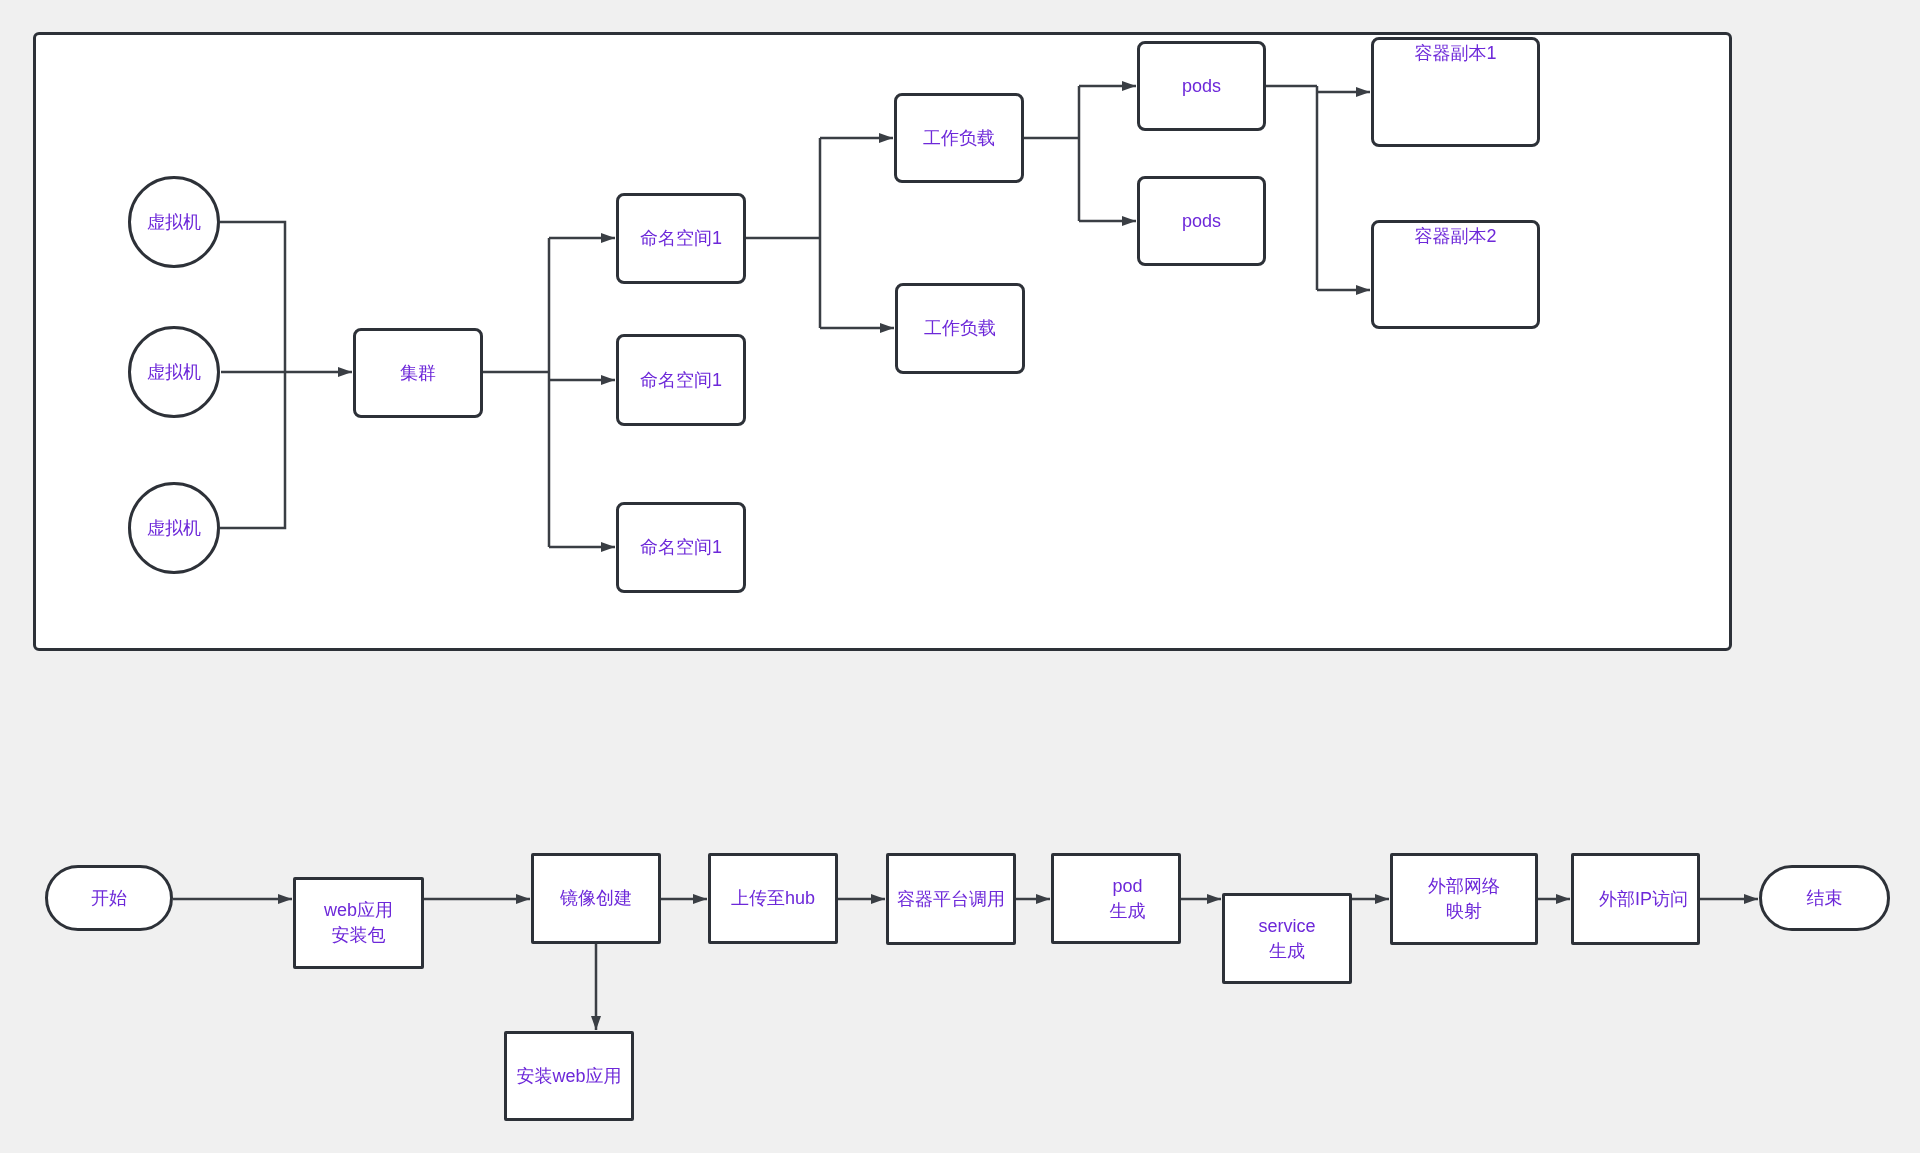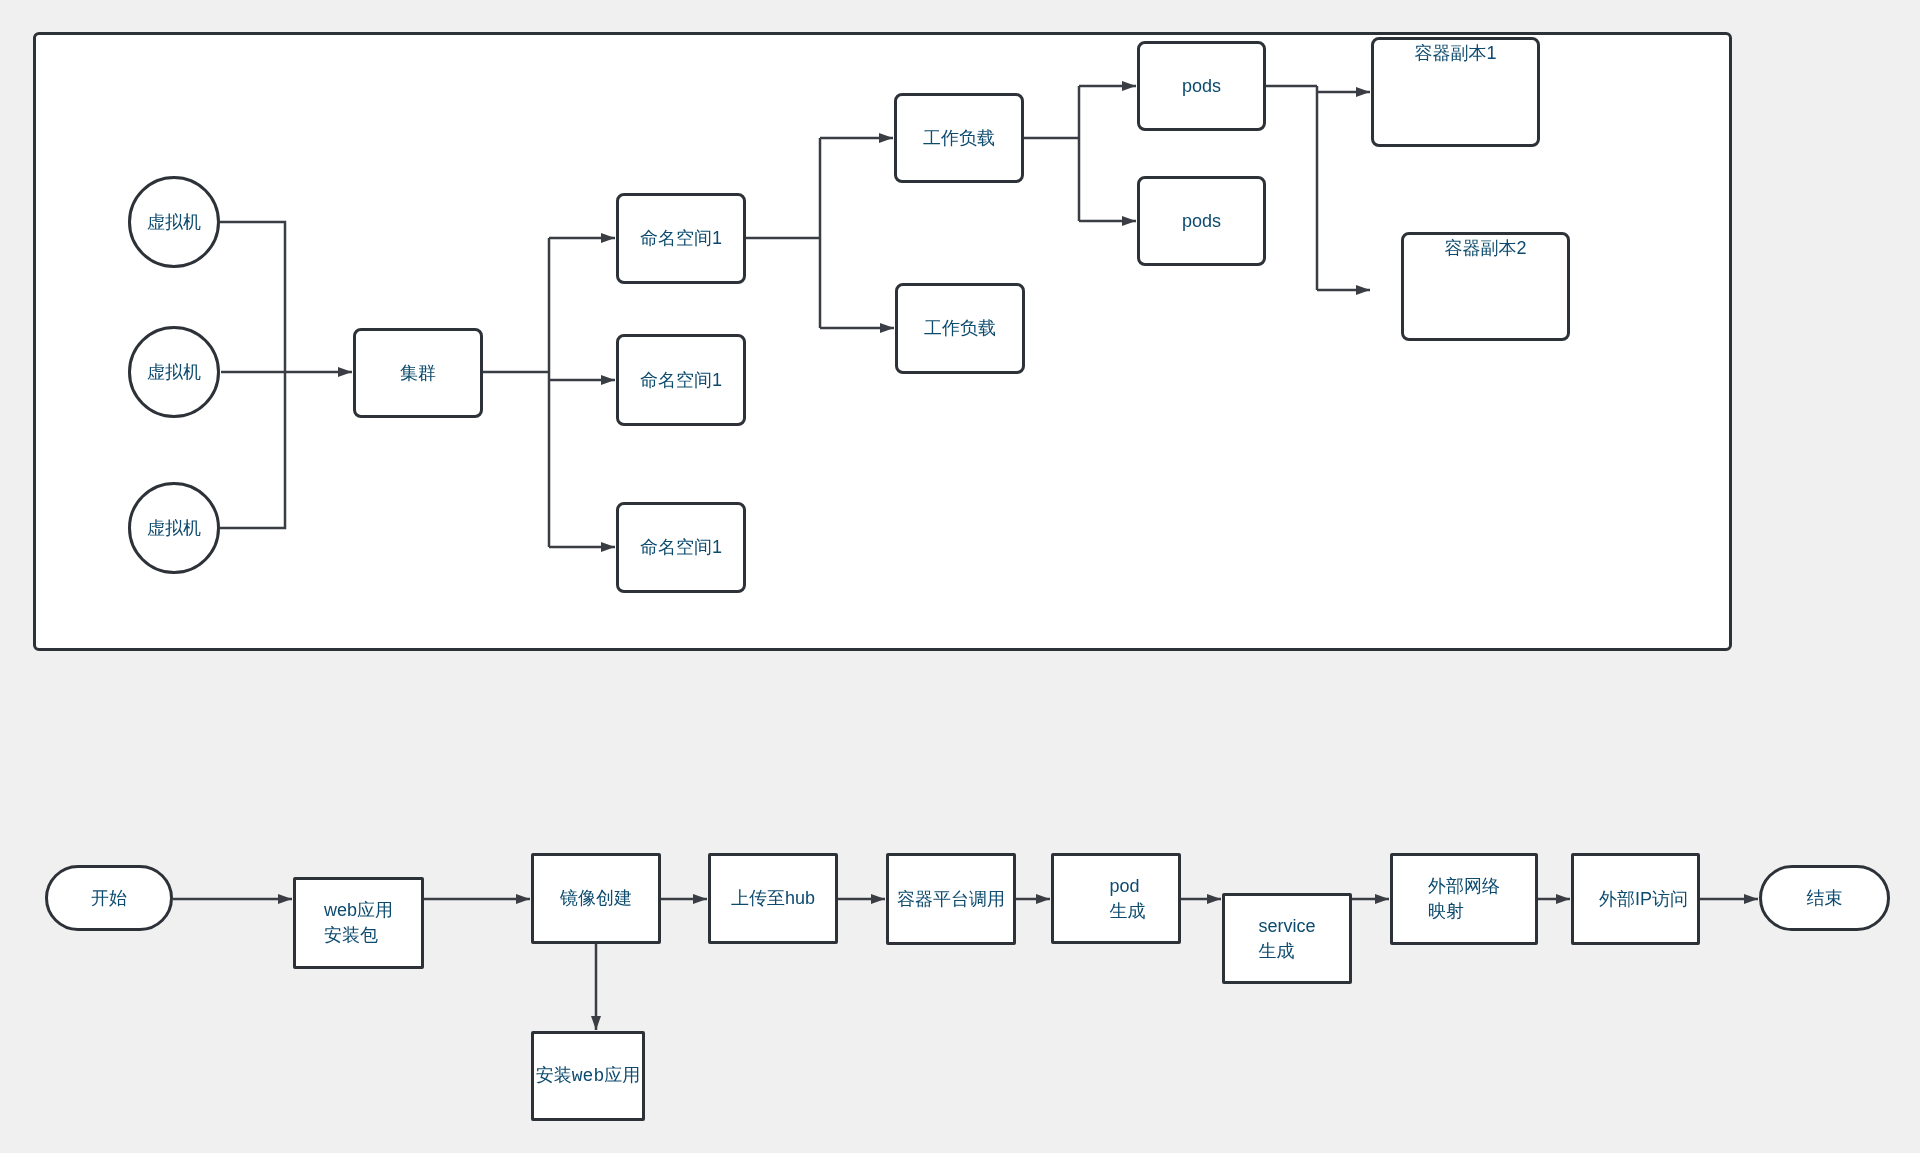--- a/index.html
+++ b/index.html
@@ -12,21 +12,21 @@
   .stage{position:absolute;inset:0;width:1920px;height:1153px;}
   .outer-container{
     position:absolute;left:33px;top:32px;width:1699px;height:619px;
     background:#ffffff;border:3px solid #2d3138;border-radius:6px;
     box-sizing:border-box;
   }
   svg.connectors{position:absolute;inset:0;width:1920px;height:1153px;pointer-events:none;}
   .node{
     position:absolute;box-sizing:border-box;background:#ffffff;
     border:3px solid #2d3138;display:flex;align-items:center;justify-content:center;
-    text-align:left;font-size:18px;line-height:25px;color:#0c4a6e;
+    text-align:center;font-size:18px;line-height:25px;color:#6d28d9;
   }
   .node.round-rect{border-radius:8px;}
   .node.circle{border-radius:50%;}
   .node.stadium{border-radius:33px;}
   .node.flow-rect{border-radius:2px;}
   .node.label-top{align-items:flex-start;padding-top:1px;}
   .node .lbl{display:block;}
 </style>
 </head>
 <body>
@@ -101,21 +101,21 @@
   </div>
   <div class="node round-rect" style="left:1137px;top:41px;width:129px;height:90px;">
     <span class="lbl">pods</span>
   </div>
   <div class="node round-rect" style="left:1137px;top:176px;width:129px;height:90px;">
     <span class="lbl">pods</span>
   </div>
   <div class="node round-rect label-top" style="left:1371px;top:37px;width:169px;height:110px;">
     <span class="lbl">容器副本1</span>
   </div>
-  <div class="node round-rect label-top" style="left:1371px;top:232px;width:169px;height:109px;margin-left:30px;">
+  <div class="node round-rect label-top" style="left:1371px;top:220px;width:169px;height:109px;">
     <span class="lbl">容器副本2</span>
   </div>
 
   <div class="node stadium" style="left:45px;top:865px;width:128px;height:66px;">
     <span class="lbl">开始</span>
   </div>
   <div class="node flow-rect" style="left:293px;top:877px;width:131px;height:92px;">
     <span class="lbl">
       <span class="lbl">web应用</span>
       <span class="lbl">安装包</span>
@@ -147,17 +147,17 @@
       <span class="lbl">外部网络</span>
       <span class="lbl">映射</span>
     </span>
   </div>
   <div class="node flow-rect" style="left:1571px;top:853px;width:129px;height:92px;padding-left:16px;">
     <span class="lbl">外部IP访问</span>
   </div>
   <div class="node stadium" style="left:1759px;top:865px;width:131px;height:66px;">
     <span class="lbl">结束</span>
   </div>
-  <div class="node flow-rect" style="left:531px;top:1031px;width:114px;height:90px;font-family:Liberation Mono, monospace;">
+  <div class="node flow-rect" style="left:504px;top:1031px;width:130px;height:90px;">
     <span class="lbl">安装web应用</span>
   </div>
 
 </div>
 
 </body></html>

